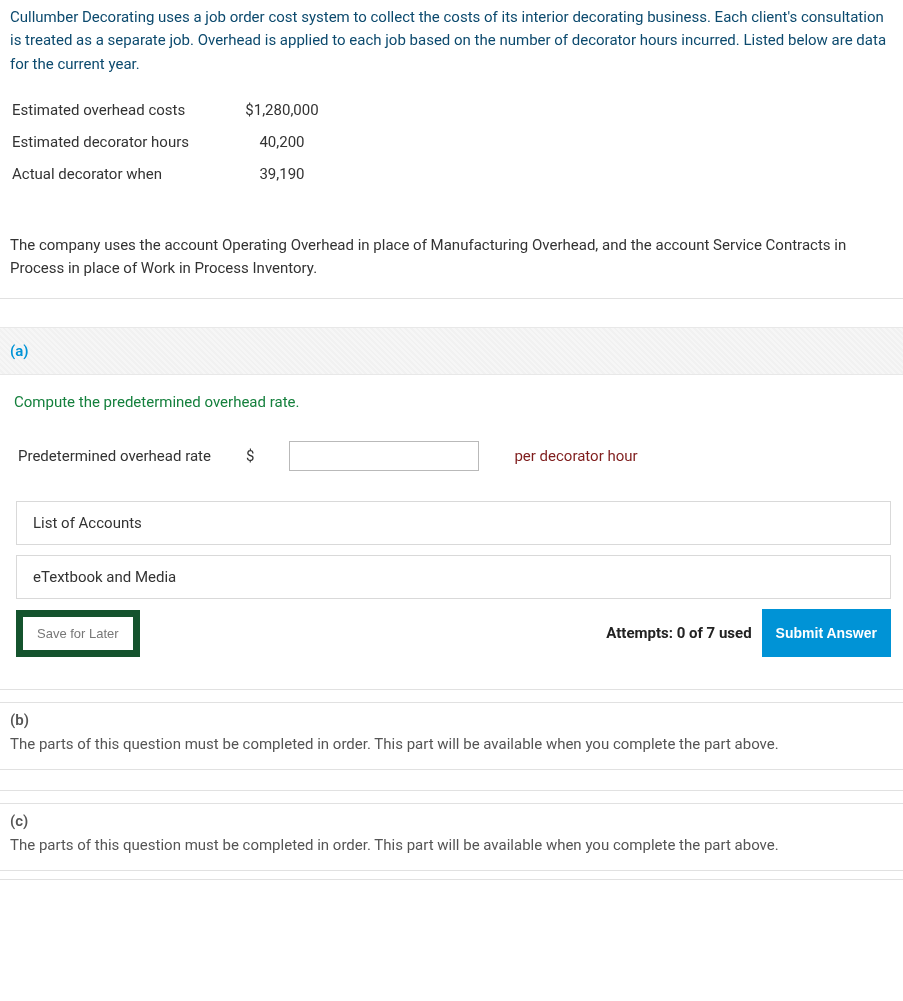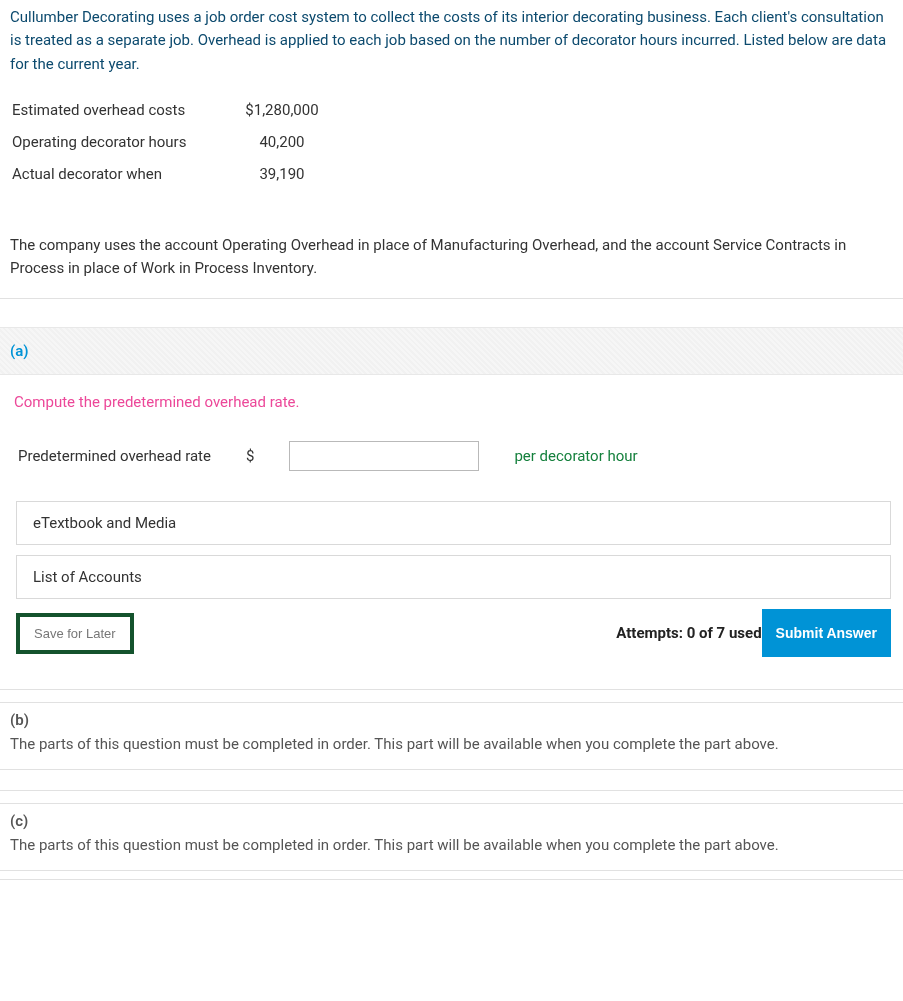--- a/index.html
+++ b/index.html
@@ -24,52 +24,52 @@
     background-image: repeating-linear-gradient(45deg, #f6f6f6 0, #f6f6f6 2px, #f1f1f1 2px, #f1f1f1 4px);
     border-top: 1px solid #e8e8e8;
     border-bottom: 1px solid #e8e8e8;
     padding: 14px 10px;
     margin: 10px 0 0 0;
   }
   .part-header.active .part-label { color: #0093d6; font-weight: 600; }
   .part-header .part-label { color: #555; font-weight: 600; font-size: 15px; }
 
   .part-body { padding: 18px 10px 8px 14px; }
-  .prompt { color: #ec4899; margin-bottom: 30px; }
+  .prompt { color: #15803d; margin-bottom: 30px; }
   .answer-row { display: flex; align-items: center; gap: 35px; margin: 4px 0 30px 4px; }
   .answer-row .lbl { color: #333; }
   .answer-row .dollar { color: #333; }
   .answer-row input.text-input {
     border: 1px solid #b9b9b9;
     height: 30px;
     width: 190px;
     padding: 4px 8px;
     font-size: 15px;
   }
-  .answer-row .suffix { color: #15803d; }
+  .answer-row .suffix { color: #7f1d1d; }
 
   .resource-box {
     border: 1px solid #d9d9d9;
     padding: 12px 16px;
     margin: 0 2px 10px 2px;
     font-size: 15px;
     color: #333;
     background: #fff;
   }
 
   .actions-row { display: flex; align-items: center; justify-content: space-between; margin: 10px 2px 4px 2px; }
   .save-later {
-    border: 4px solid #14532d;
+    border: 7px solid #14532d;
     background: #fff;
     color: #777;
     font-size: 13px;
     padding: 9px 14px;
     cursor: pointer;
   }
-  .right-actions { display: flex; align-items: center; gap: 0; }
+  .right-actions { display: flex; align-items: center; gap: 10px; }
   .attempts { font-weight: 700; color: #222; font-size: 15px; }
   .submit-btn {
     background: #0093d6;
     color: #fff;
     border: none;
     padding: 16px 14px;
     font-size: 14px;
     font-weight: 600;
     cursor: pointer;
   }
@@ -90,21 +90,21 @@
 <div class="wrapper">
   <p class="intro">Cullumber Decorating uses a job order cost system to collect the costs of its interior decorating business. Each client's consultation is treated as a separate job. Overhead is applied to each job based on the number of decorator hours incurred. Listed below are data for the current year.</p>
 
   <table class="data-table">
     <tbody>
         <tr>
       <td class="label">Estimated overhead costs</td>
       <td class="value">$1,280,000</td>
     </tr>
     <tr>
-      <td class="label">Operating decorator hours</td>
+      <td class="label">Estimated decorator hours</td>
       <td class="value">40,200</td>
     </tr>
     <tr>
       <td class="label">Actual decorator when</td>
       <td class="value">39,190</td>
     </tr>
   </tbody>
     </table>
 
   <p class="note">The company uses the account Operating Overhead in place of Manufacturing Overhead, and the account Service Contracts in Process in place of Work in Process Inventory.</p>
@@ -120,22 +120,22 @@
 <div class="part-body">
   <p class="prompt">Compute the predetermined overhead rate.</p>
 
   <div class="answer-row">
     <span class="lbl">Predetermined overhead rate</span>
     <span class="dollar">$</span>
     <input type="text" class="text-input" value="" style="">
     <span class="suffix">per decorator hour</span>
   </div>
 
+  <div class="resource-box">List of Accounts</div>
   <div class="resource-box">eTextbook and Media</div>
-  <div class="resource-box">List of Accounts</div>
 
   <div class="actions-row">
     <button class="save-later">Save for Later</button>
     <div class="right-actions">
       <span class="attempts">Attempts: 0 of 7 used</span>
       <button class="submit-btn">Submit Answer</button>
     </div>
   </div>
 </div>
 

